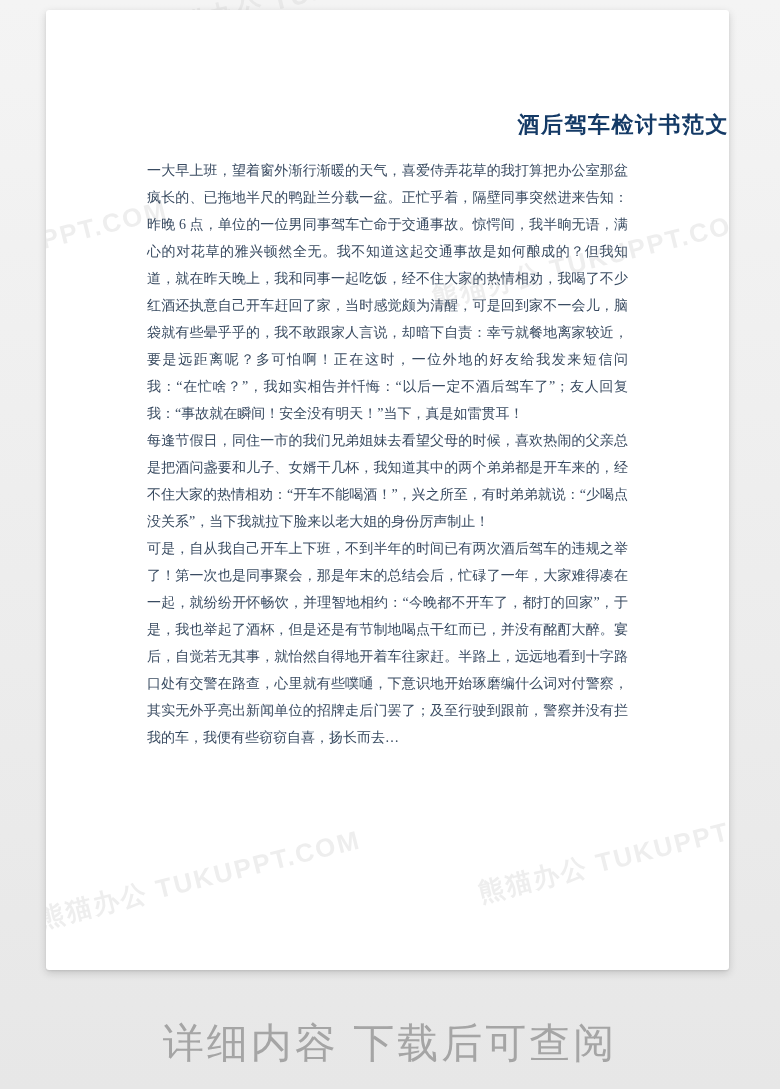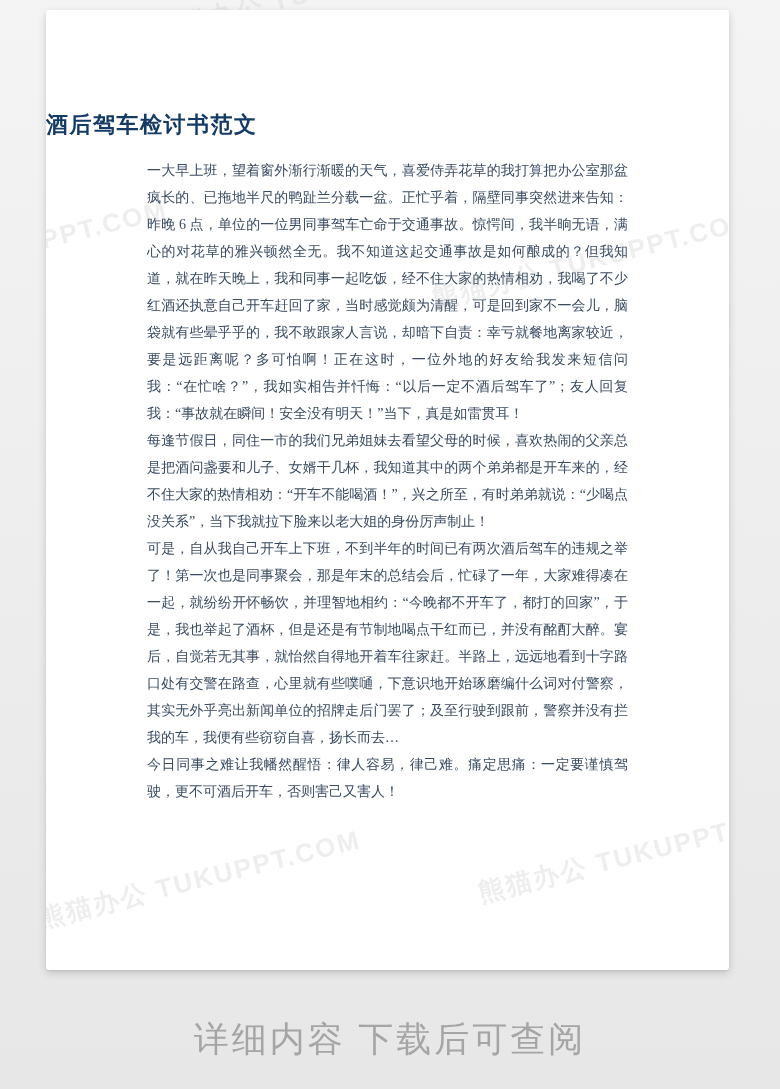--- a/index.html
+++ b/index.html
@@ -9,21 +9,21 @@
     overflow:hidden;
     font-family:"Liberation Serif","DejaVu Serif",serif;
   }
   .paper {
     position:absolute; left:46px; top:10px; width:683px; height:960px;
     background:#ffffff; border-radius:3px;
     box-shadow:0 3px 8px rgba(0,0,0,0.16), 0 1px 2px rgba(0,0,0,0.08);
     overflow:hidden;
   }
   .doc-title {
-    margin:100px 0 0 0; text-align:left;
+    margin:100px 0 0 0; text-align:right;
     font-family:"Liberation Sans","DejaVu Sans",sans-serif;
     font-size:22px; font-weight:bold; color:#143a66; letter-spacing:1.5px;
   }
   .content {
     width:481px; margin:17px auto 16px auto;
     font-size:14px; line-height:27px; color:#394b61;
     text-align:justify;
   }
   .content p { margin:0; }
   .wm {
@@ -37,21 +37,21 @@
   .wm-tr { left:382px;  top:232px; }
   .wm-bl { left:-12px;  top:852px; }
   .wm-br { left:428px;  top:826px; }
   .wm-top { position:absolute; left:150px; top:-26px; transform:rotate(-14deg);
     font-family:"Liberation Sans","DejaVu Sans",sans-serif; font-size:26px; font-weight:bold;
     letter-spacing:2px; color:rgba(125,125,125,0.10); white-space:nowrap; pointer-events:none; }
   .footer-caption {
     position:absolute; left:0; right:0; top:1016px;
     text-align:center;
     font-family:"Liberation Sans","DejaVu Sans",sans-serif;
-    font-size:35px; color:#a5a5a5; letter-spacing:3px;
+    font-size:41px; color:#a5a5a5; letter-spacing:3px;
   }
 </style>
 </head>
 <body>
 
 <div class="screen">
 
   <span class="wm-top">熊猫办公 TUKUPPT.COM</span>
 
   <div class="paper">
@@ -59,19 +59,18 @@
     <span class="wm wm-tr">熊猫办公 TUKUPPT.COM</span>
     <span class="wm wm-bl">熊猫办公 TUKUPPT.COM</span>
     <span class="wm wm-br">熊猫办公 TUKUPPT.COM</span>
 
     <h1 class="doc-title">酒后驾车检讨书范文</h1>
 
     <div class="content">
       <p>一大早上班，望着窗外渐行渐暖的天气，喜爱侍弄花草的我打算把办公室那盆疯长的、已拖地半尺的鸭趾兰分载一盆。正忙乎着，隔壁同事突然进来告知：昨晚 6 点，单位的一位男同事驾车亡命于交通事故。惊愕间，我半晌无语，满心的对花草的雅兴顿然全无。我不知道这起交通事故是如何酿成的？但我知道，就在昨天晚上，我和同事一起吃饭，经不住大家的热情相劝，我喝了不少红酒还执意自己开车赶回了家，当时感觉颇为清醒，可是回到家不一会儿，脑袋就有些晕乎乎的，我不敢跟家人言说，却暗下自责：幸亏就餐地离家较近，要是远距离呢？多可怕啊！正在这时，一位外地的好友给我发来短信问我：“在忙啥？”，我如实相告并忏悔：“以后一定不酒后驾车了”；友人回复我：“事故就在瞬间！安全没有明天！”当下，真是如雷贯耳！</p>
       <p>每逢节假日，同住一市的我们兄弟姐妹去看望父母的时候，喜欢热闹的父亲总是把酒问盏要和儿子、女婿干几杯，我知道其中的两个弟弟都是开车来的，经不住大家的热情相劝：“开车不能喝酒！”，兴之所至，有时弟弟就说：“少喝点没关系”，当下我就拉下脸来以老大姐的身份厉声制止！</p>
       <p>可是，自从我自己开车上下班，不到半年的时间已有两次酒后驾车的违规之举了！第一次也是同事聚会，那是年末的总结会后，忙碌了一年，大家难得凑在一起，就纷纷开怀畅饮，并理智地相约：“今晚都不开车了，都打的回家”，于是，我也举起了酒杯，但是还是有节制地喝点干红而已，并没有酩酊大醉。宴后，自觉若无其事，就怡然自得地开着车往家赶。半路上，远远地看到十字路口处有交警在路查，心里就有些噗嗵，下意识地开始琢磨编什么词对付警察，其实无外乎亮出新闻单位的招牌走后门罢了；及至行驶到跟前，警察并没有拦我的车，我便有些窃窃自喜，扬长而去…</p>
-      <p>今日同事之难让我幡然醒悟：律人容易，律己难。痛定思痛：一定要谨慎驾驶，更不可酒后开车，否则害己又害人！</p>
     </div>
   </div>
 
   <div class="footer-caption">详细内容 下载后可查阅</div>
 
 </div>
 
 </body></html>

